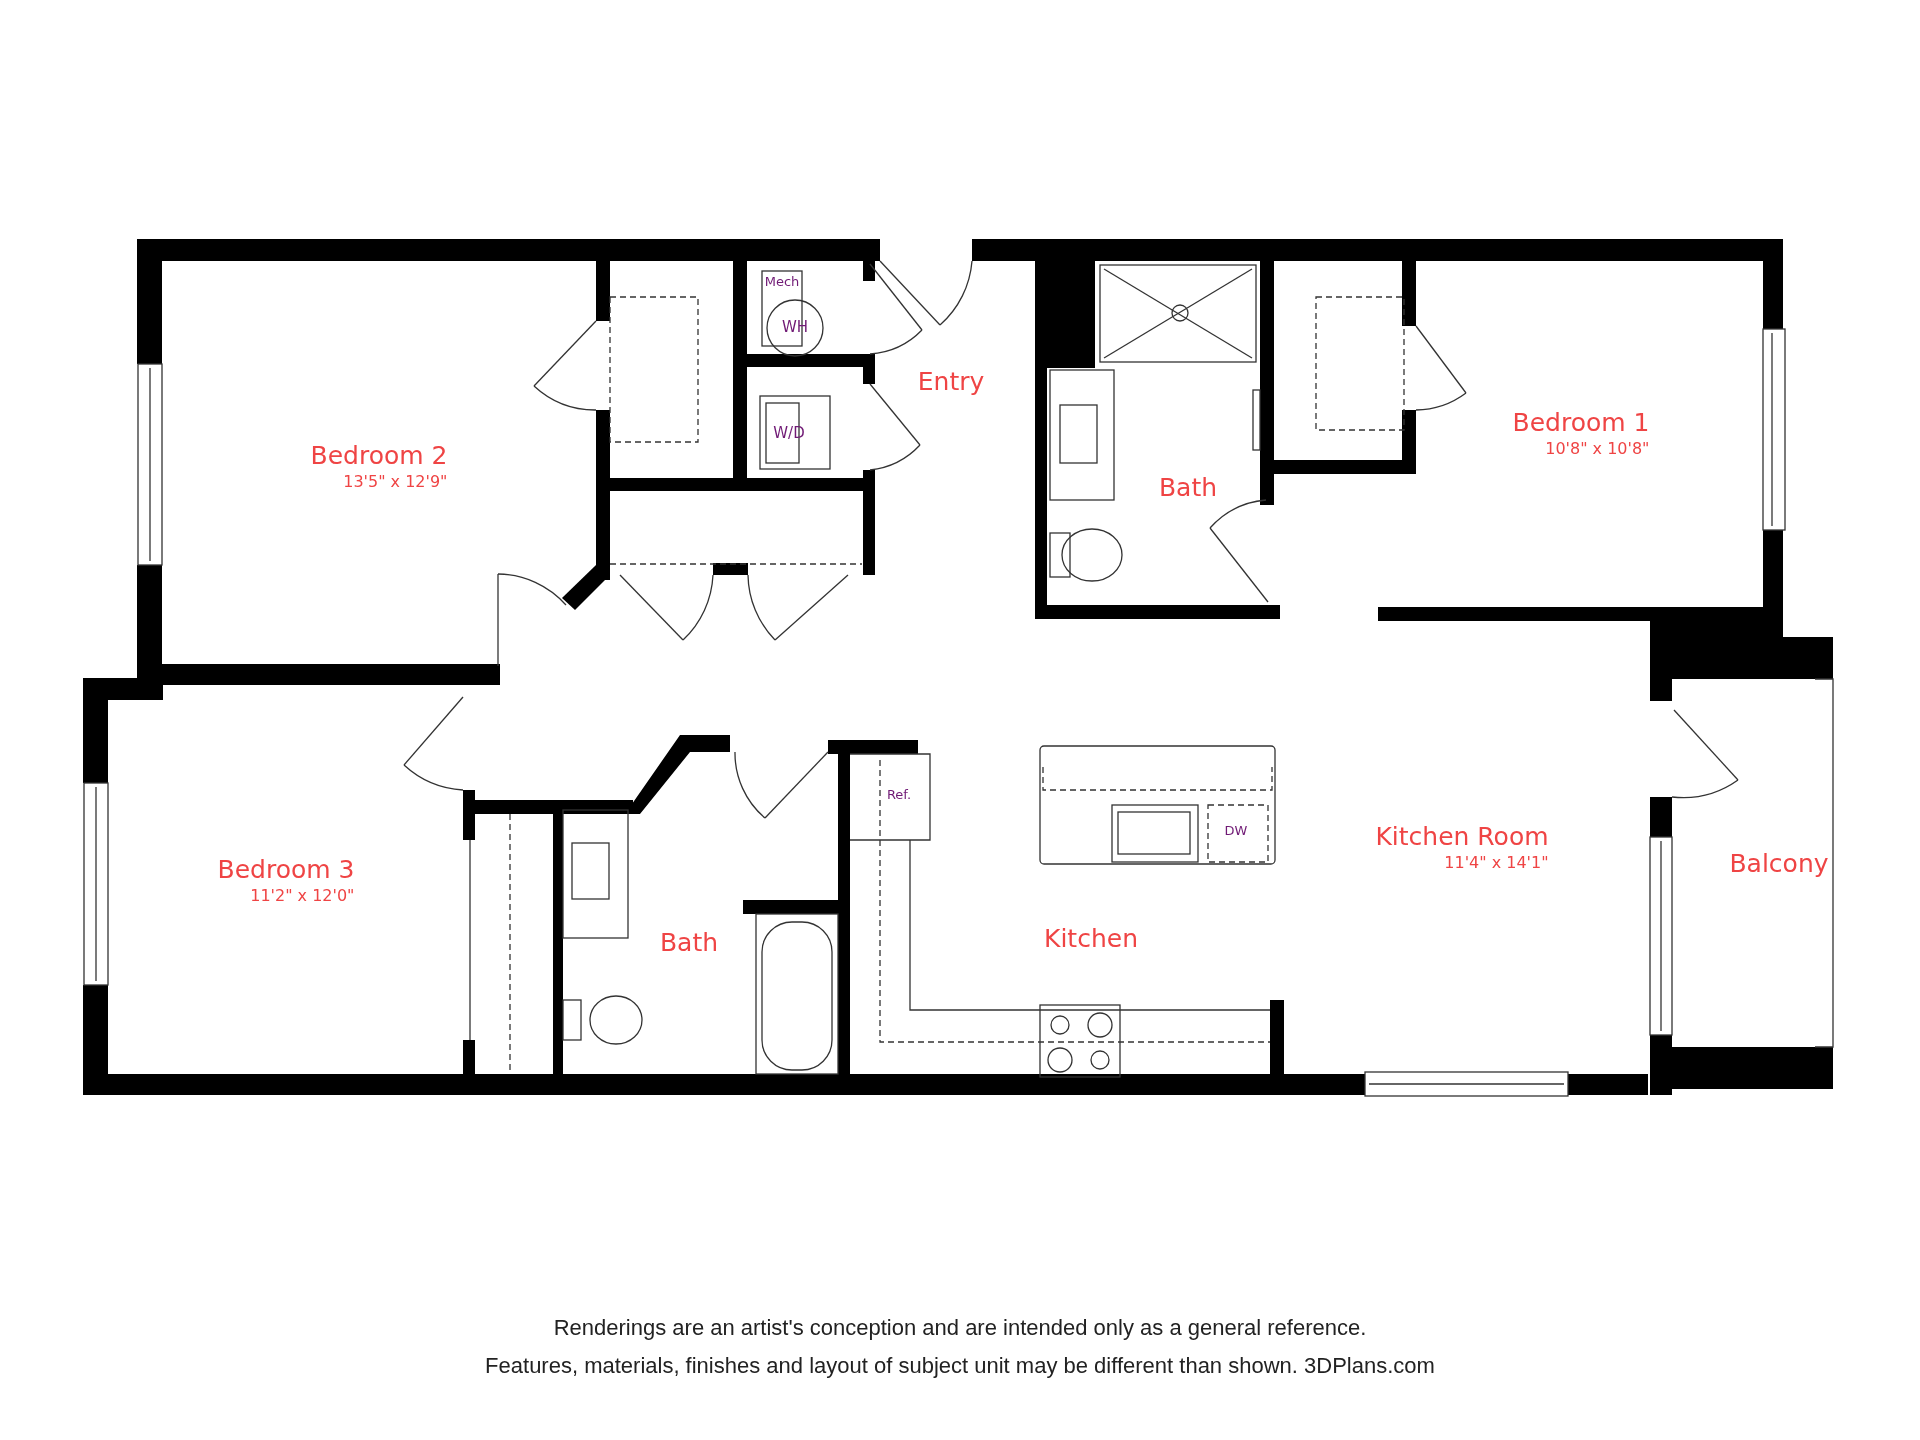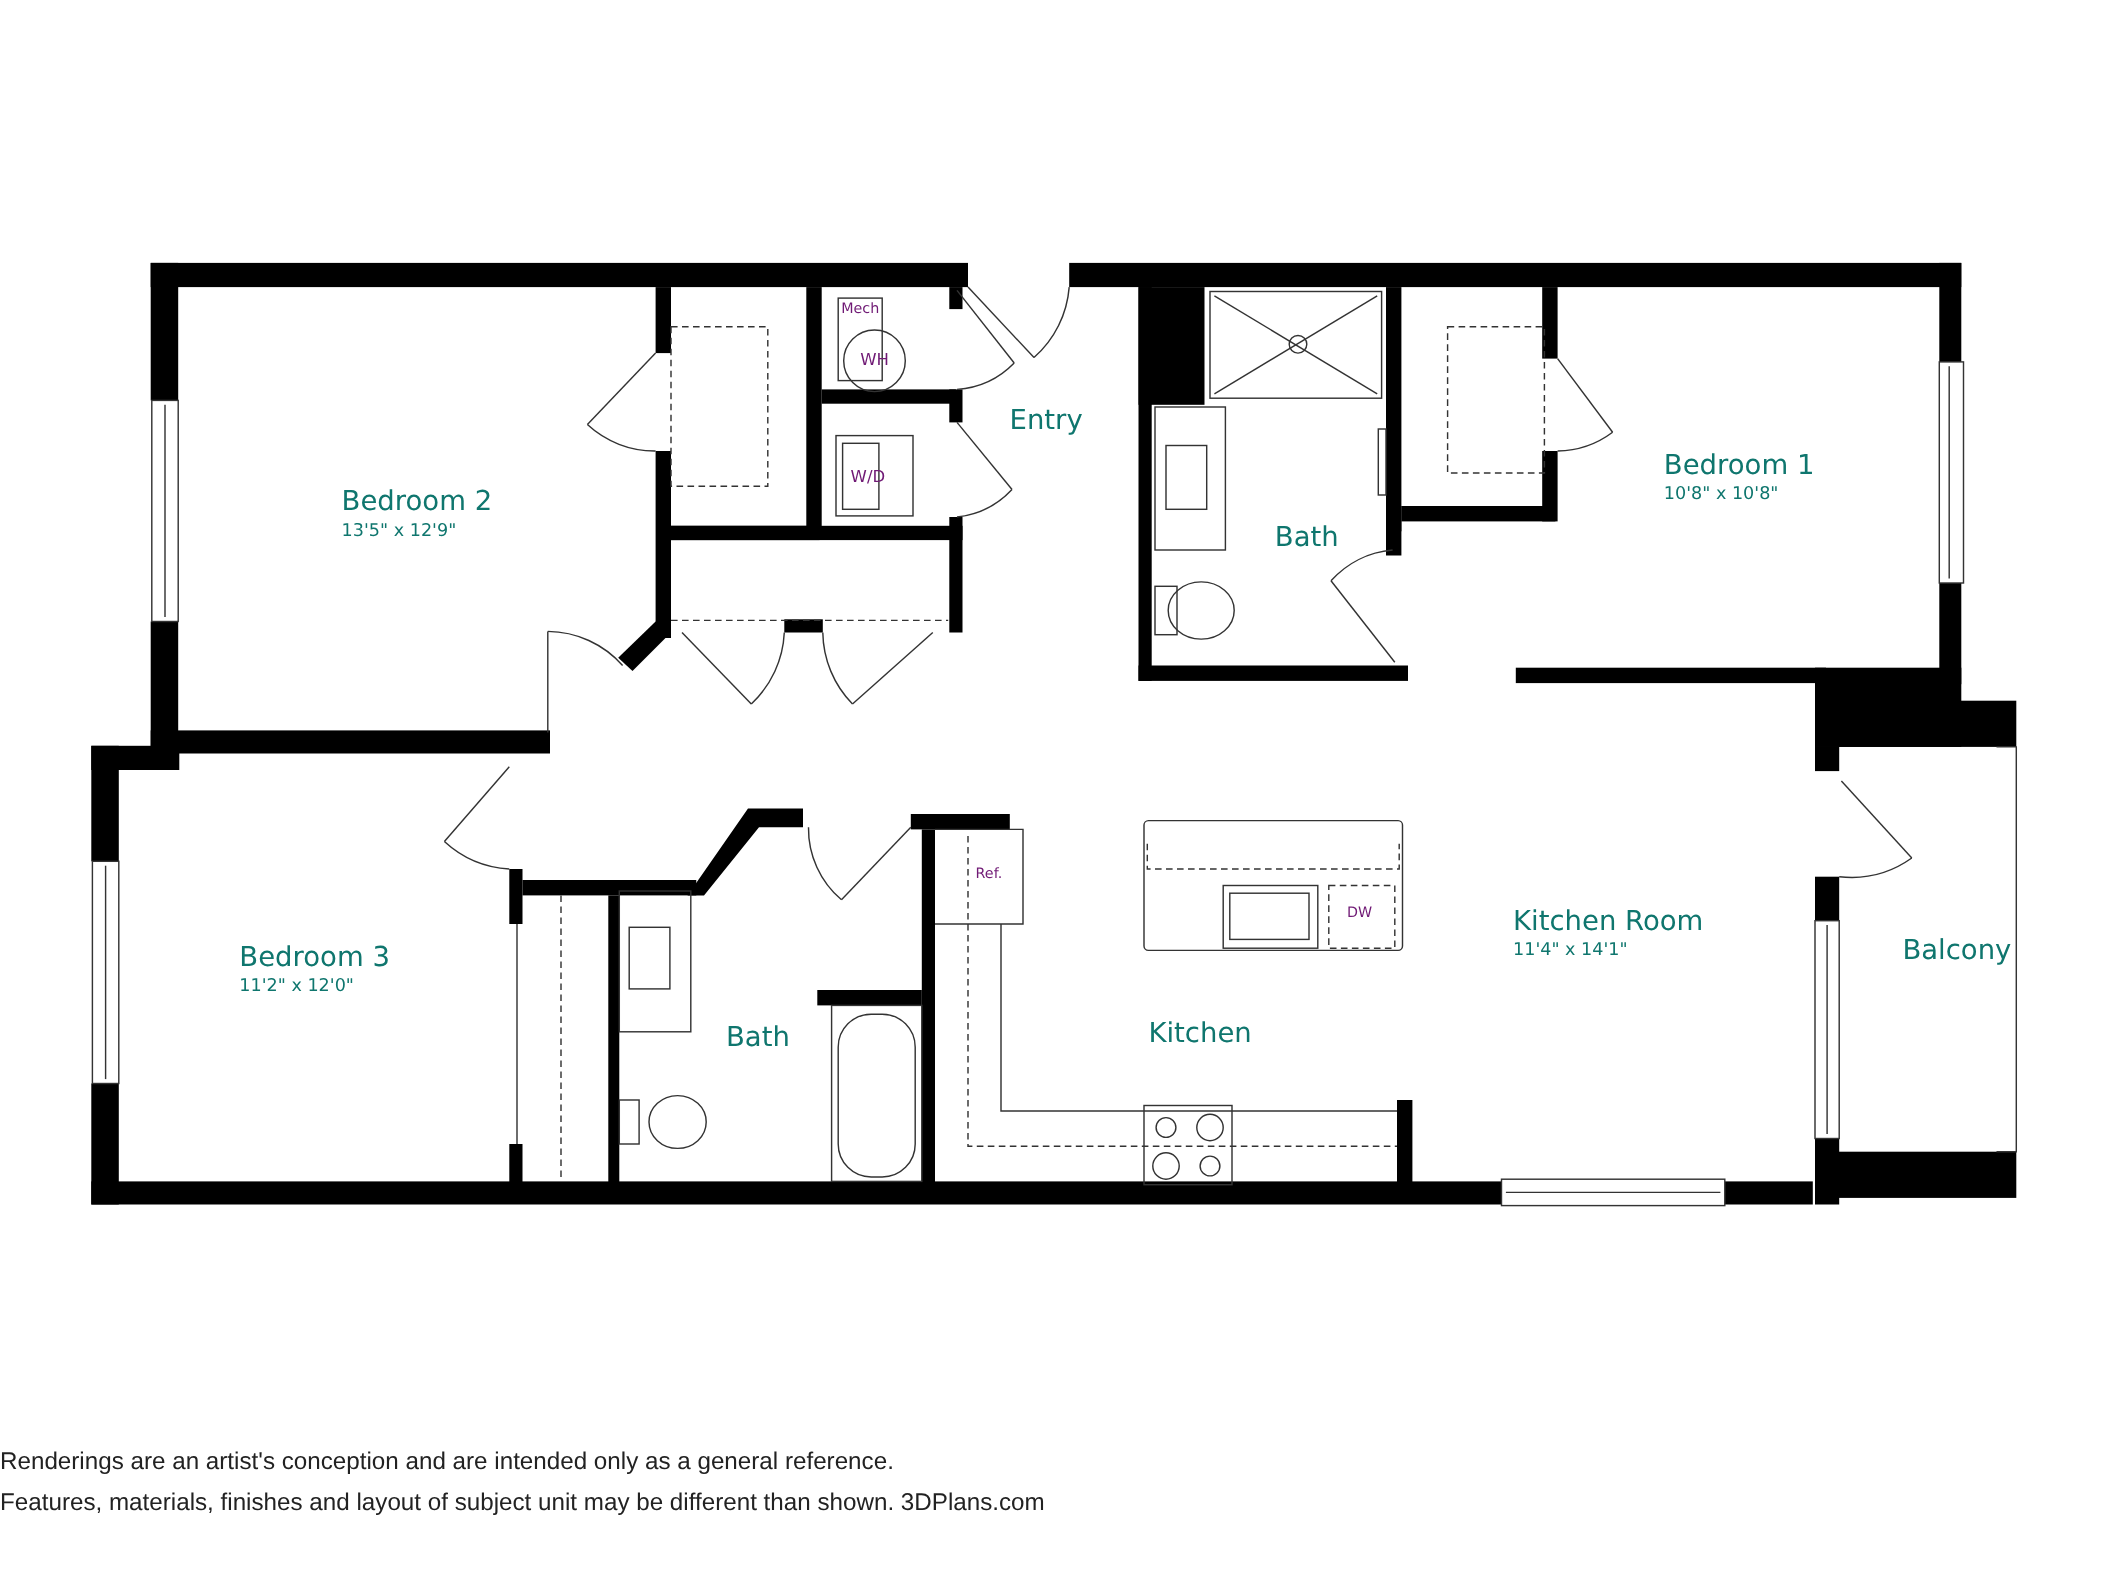--- a/index.html
+++ b/index.html
@@ -1,24 +1,24 @@
 <!DOCTYPE html>
 <html><head>
 <meta charset="utf-8">
 <style>
   html, body { margin:0; padding:0; background:#ffffff; }
   body { width:1920px; height:1440px; position:relative; overflow:hidden; font-family:"DejaVu Sans", sans-serif; }
   #plan { position:absolute; left:0; top:0; width:1920px; height:1440px; }
-  .lbl { position:absolute; text-align:left; color:#0f766e; white-space:nowrap; transform:translateX(-50%); font-family:"DejaVu Sans", sans-serif; }
+  .lbl { position:absolute; text-align:right; color:#ef4444; white-space:nowrap; transform:translateX(-50%); font-family:"DejaVu Sans", sans-serif; }
   .room-name { font-size:25px; line-height:30px; }
   .room-dim { font-size:16px; line-height:22px; }
   .fix { position:absolute; font-family:"DejaVu Sans", sans-serif; color:#701a75; transform:translateX(-50%); white-space:nowrap; }
   .fix-s { font-size:13px; }
   .fix-m { font-size:15px; }
-  .footer { position:absolute; left:0; width:1920px; text-align:left; font-family:"Liberation Sans", sans-serif; font-size:22px; color:#222; }
+  .footer { position:absolute; left:0; width:1920px; text-align:center; font-family:"Liberation Sans", sans-serif; font-size:22px; color:#222; }
 </style>
 </head>
 <body>
 
 <svg id="plan" viewBox="0 0 1920 1440" xmlns="http://www.w3.org/2000/svg">
   <g fill="#000">
 
     <rect x="137" y="239" width="743" height="22"></rect>
     <rect x="972" y="239" width="811" height="22"></rect>
 

